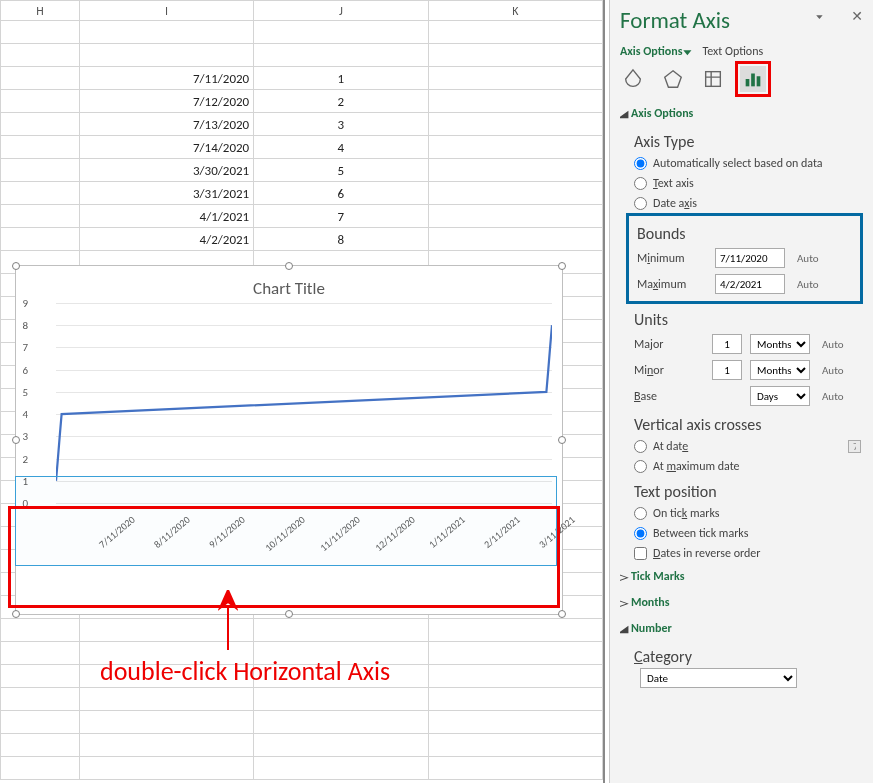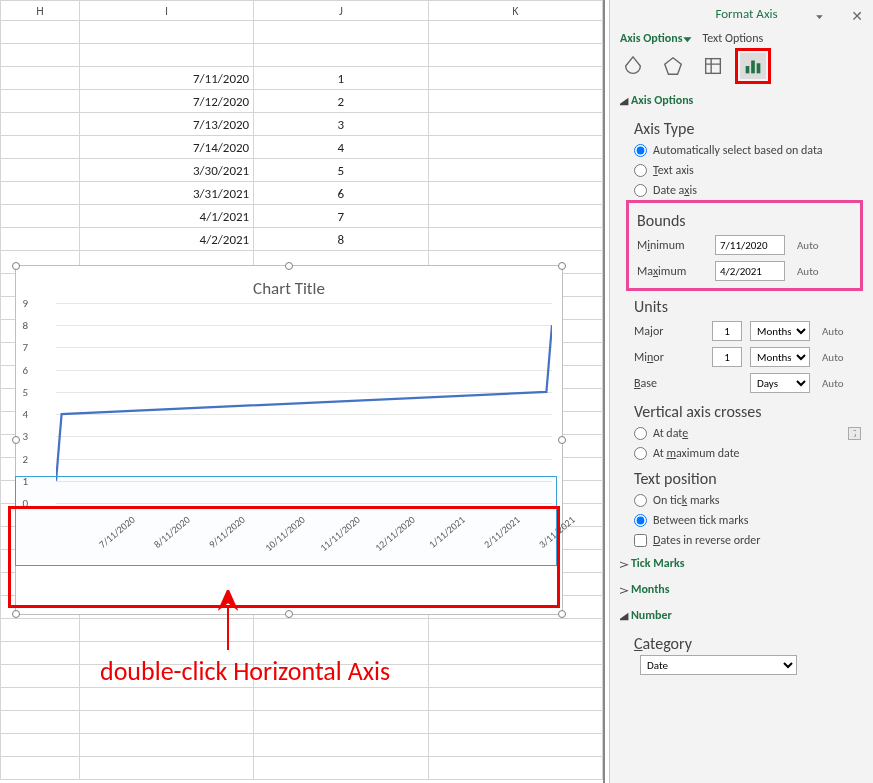--- a/index.html
+++ b/index.html
@@ -32,21 +32,21 @@
   .xlabel { position: absolute; font-size: 10px; color: #595959; transform: rotate(-40deg); transform-origin: right top; white-space: nowrap; }
 
   
   .redbox-axis { position: absolute; left: 8px; top: 506px; width: 552px; height: 102px; border: 3px solid #e00; }
   .arrow { position: absolute; left: 218px; top: 590px; width: 20px; height: 60px; }
   .arrow svg { width: 100%; height: 100%; }
   .callout { position: absolute; left: 100px; top: 655px; color: #e00; font-size: 26px; font-family: Calibri, sans-serif; }
 
   
   .pane { position: absolute; right: 0; top: 0; width: 264px; height: 783px; background: #f3f3f3; border-left: 1px solid #c8c8c8; padding: 6px 0 0 10px; font-size: 12px; color: #444; overflow: hidden; }
-  .pane-title { color: #217346; font-size: 13px; font-weight: 400; padding-bottom: 6px; text-align: center; }
+  .pane-title { color: #217346; font-size: 23px; font-weight: 400; padding-bottom: 6px; }
   .close-x { position: absolute; right: 10px; top: 8px; font-size: 14px; color: #666; cursor: pointer; }
   .chev { position: absolute; right: 48px; top: 10px; font-size: 11px; color: #666; transform: scaleY(0.6); }
   .tabrow { padding: 4px 0 8px; }
   .tabrow .link { color: #217346; font-weight: 600; font-size: 12px; margin-right: 10px; cursor: pointer; }
   .tabrow .link2 { color: #444; font-size: 12px; cursor: pointer; }
   .triangle-dn { font-size: 9px; color: #217346; display: inline-block; transform: scaleX(1.6); }
   .iconrow { padding: 0 0 8px; display: flex; gap: 14px; align-items: center; }
   .iconbtn { width: 26px; height: 26px; display: flex; align-items: center; justify-content: center; cursor: pointer; }
   .iconbtn svg { width: 22px; height: 22px; }
   .iconbtn.active { background: #dcdcdc; }
@@ -63,21 +63,21 @@
   .radio, .check { display: flex; align-items: center; gap: 6px; padding: 3px 0; cursor: pointer; }
   .radio input, .check input { margin: 0; width: 13px; height: 13px; }
   .field { display: flex; align-items: center; gap: 8px; padding: 3px 0; }
   .field label { width: 70px; }
   .txt { width: 70px; height: 20px; font-size: 11px; background: #fff; border: 1px solid #aaa; padding: 1px 4px; }
   .txt.dis { background: #eaeaea; color: #888; }
   .spin { width: 30px; height: 20px; font-size: 11px; background: #fff; border: 1px solid #aaa; text-align: center; }
   .dd { width: 60px; height: 20px; font-size: 11px; background: #fff; border: 1px solid #aaa; padding: 0 2px; }
   .auto { color: #666; font-size: 11px; margin-left: 4px; cursor: pointer; }
   .group-lbl { padding: 6px 0 2px; font-size: 16px; color: #444; }
-  .red-bounds { border: 3px solid #ec4899; margin-left: -8px; padding: 2px 0 4px 8px; margin-right: 6px; }
+  .red-bounds { border: 3px solid #0369a1; margin-left: -8px; padding: 2px 0 4px 8px; margin-right: 6px; }
   .ul { text-decoration: underline; }
 </style>
 </head>
 <body>
 
 <div class="sheet">
   <table class="cells">
     <tbody>
         <tr class="hdr">
       <td class="colA">H</td>

